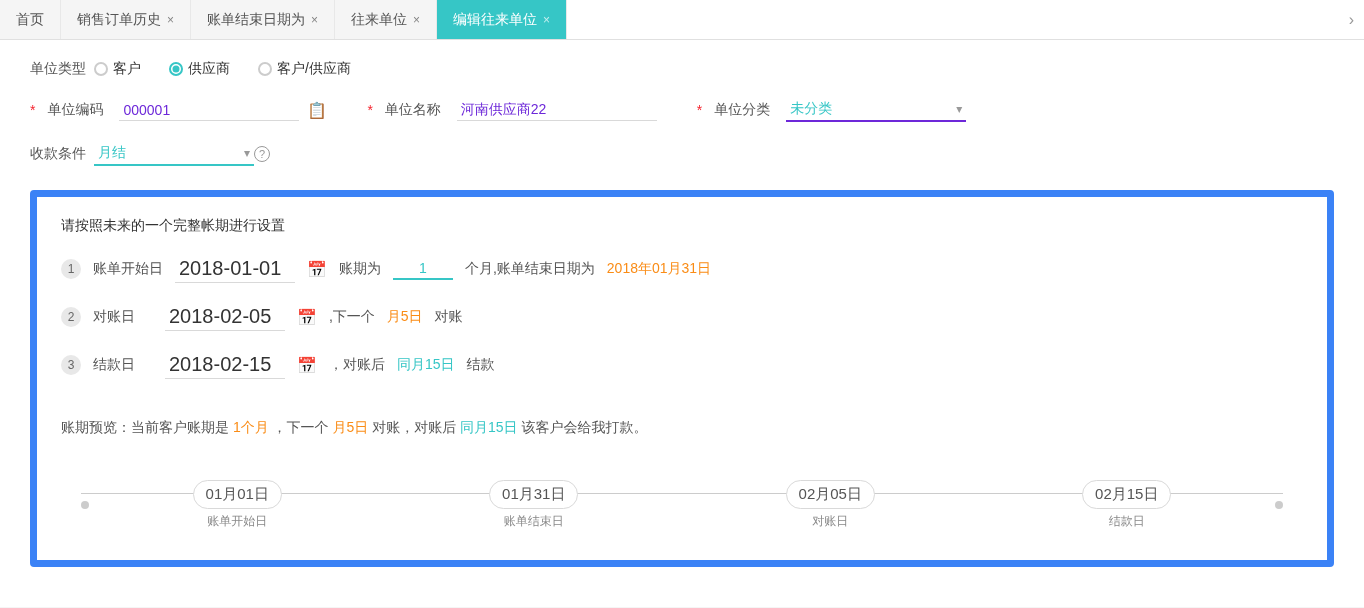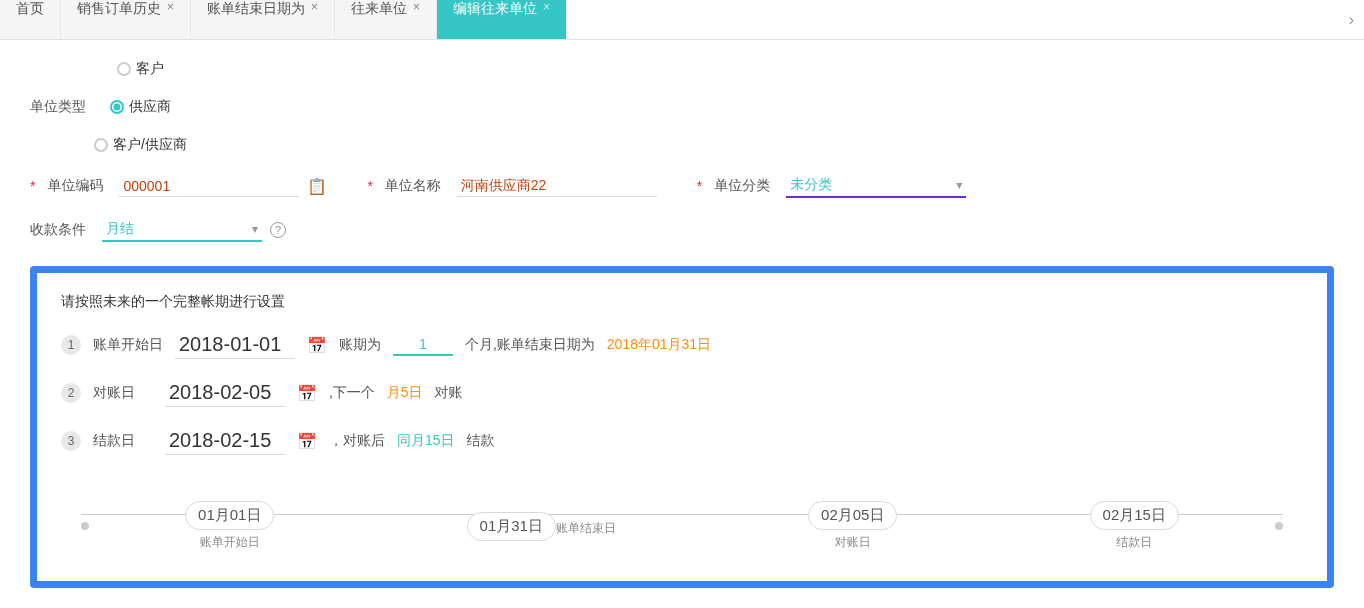--- a/index.html
+++ b/index.html
@@ -9,20 +9,21 @@
     .tabs-bar {
       display: flex;
       align-items: stretch;
       background: #fff;
       border-bottom: 1px solid #e0e0e0;
       height: 40px;
       padding-left: 0;
     }
     .tab-item {
       display: flex;
+      align-items: center;
       padding: 0 16px;
       height: 100%;
       cursor: pointer;
       font-size: 14px;
       color: #555;
       border-right: 1px solid #e8e8e8;
       white-space: nowrap;
       background: #f5f5f5;
       gap: 6px;
     }
@@ -64,22 +65,21 @@
       color: #555;
       white-space: nowrap;
       margin-right: 8px;
     }
     .required-star { color: #f5222d; margin-right: 4px; }
 
     
     .radio-group {
       display: flex;
       align-items: center;
-      gap: 20px;
-      flex-direction: column;
+      gap: 28px;
     }
     .radio-item {
       display: flex;
       align-items: center;
       gap: 5px;
       cursor: pointer;
     }
     .radio-circle {
       width: 14px;
       height: 14px;
@@ -109,21 +109,21 @@
       align-items: center;
       gap: 8px;
       margin-right: 40px;
     }
     .text-input {
       border: none;
       border-bottom: 1px solid #d9d9d9;
       outline: none;
       padding: 2px 4px;
       font-size: 14px;
-      color: #c2410c;
+      color: #6d28d9;
       background: transparent;
       width: 180px;
     }
 
     .calendar-icon-btn {
       color: #36c6c6;
       cursor: pointer;
       font-size: 16px;
     }
 
@@ -138,21 +138,20 @@
       cursor: pointer;
     }
     .select-value { flex: 1; color: #36c6c6; }
     .chevron-icon { color: #999; font-size: 12px; }
 
     
     .payment-row {
       display: flex;
       align-items: center;
       margin-bottom: 24px;
-      gap: 8px;
     }
     .payment-select {
       display: flex;
       align-items: center;
       border-bottom: 2px solid #36c6c6;
       padding: 2px 4px;
       min-width: 160px;
       cursor: pointer;
     }
     .payment-select .select-value { color: #36c6c6; font-weight: 500; }
@@ -367,36 +366,45 @@
       <div class="setting-num">3</div>
       <span class="setting-field-label">结款日</span>
       <input class="date-input" type="text" value="2018-02-15" style="">
       <span class="calendar-icon-btn">📅</span>
       <span class="inline-text">，对账后</span>
       <span class="highlight-teal">同月15日</span>
       <span class="inline-text">结款</span>
     </div>
 
     <div class="preview-section">
+      <div class="preview-text">
+        <span>账期预览：当前客户账期是</span>
+        <span class="highlight-orange">1个月</span>
+        <span>，下一个</span>
+        <span class="highlight-orange">月5日</span>
+        <span>对账，对账后</span>
+        <span class="highlight-teal">同月15日</span>
+        <span> 该客户会给我打款。</span>
+      </div>
 
       <div class="timeline-wrapper">
         <div style="display:flex; align-items:center; position:relative;">
 
           <div style="position:absolute; top:13px; left:0; right:0; height:1px; background:#ccc; z-index:0;"></div>
 
           <div style="width:8px;height:8px;border-radius:50%;background:#ccc;flex-shrink:0;z-index:1;"></div>
           <div style="flex:1;"></div>
 
           <div style="display:flex;flex-direction:column;align-items:center;z-index:1;">
             <div class="node-bubble">01月01日</div>
             <div class="node-label">账单开始日</div>
           </div>
           <div style="flex:2;"></div>
 
-          <div style="display:flex;flex-direction:row;align-items:center;z-index:1;">
+          <div style="display:flex;flex-direction:column;align-items:center;z-index:1;">
             <div class="node-bubble">01月31日</div>
             <div class="node-label">账单结束日</div>
           </div>
           <div style="flex:2;"></div>
 
           <div style="display:flex;flex-direction:column;align-items:center;z-index:1;">
             <div class="node-bubble">02月05日</div>
             <div class="node-label">对账日</div>
           </div>
           <div style="flex:2;"></div>

